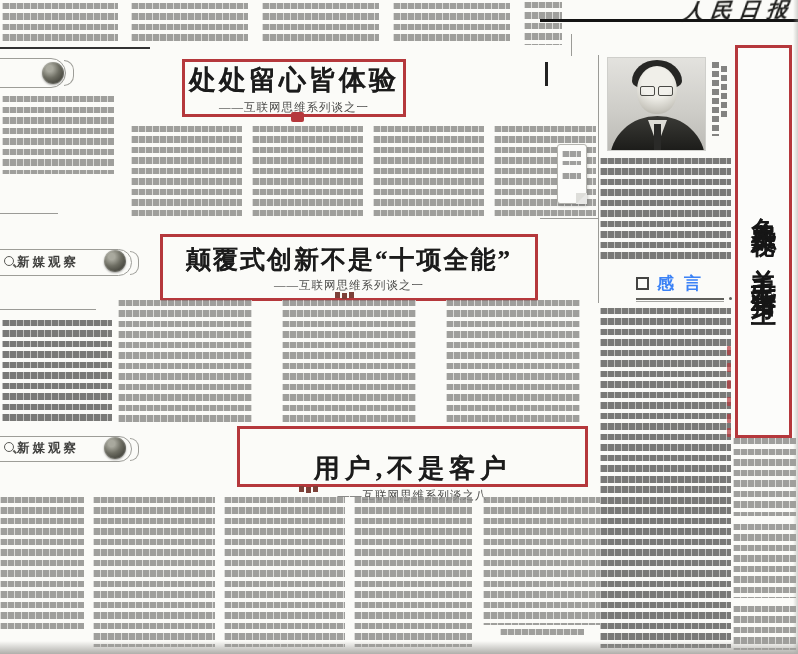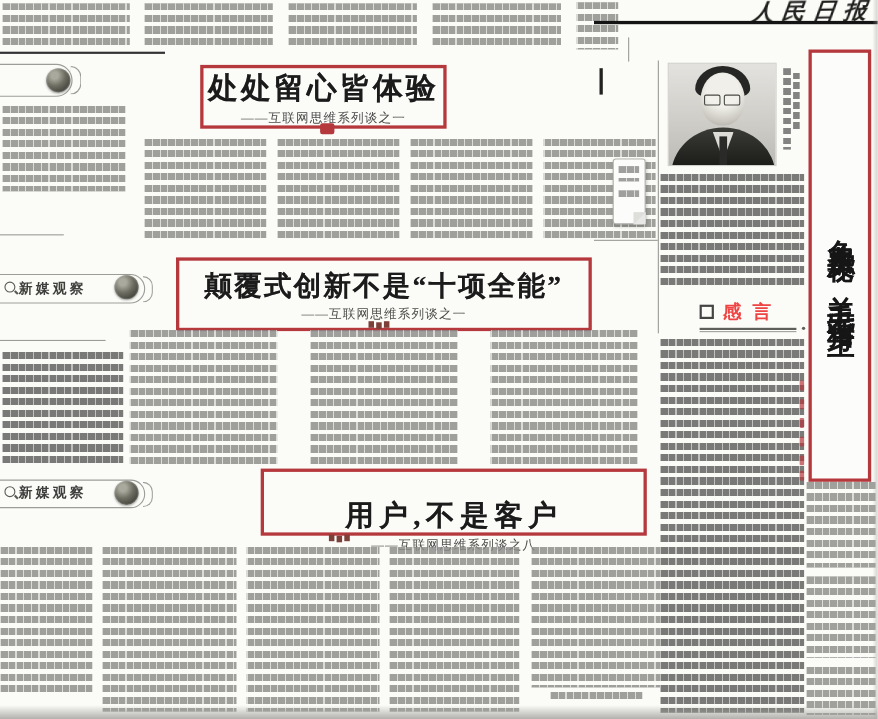--- a/index.html
+++ b/index.html
@@ -109,21 +109,21 @@
     border-radius:50% 50% 0 0/100% 100% 0 0;
     background:linear-gradient(180deg,#3a3a36,#141412);}
   #photo .shirt{position:absolute;left:40px;bottom:0;width:19px;height:30px;
     background:#dddcd6;clip-path:polygon(0 0,100% 0,50% 85%);}
   #photo .tie{position:absolute;left:46px;bottom:0;width:7px;height:26px;background:#2a2a28;}
   
   #ganyan{position:absolute;left:636px;top:272px;width:92px;}
   #ganyan .row{display:flex;align-items:center;gap:8px;}
   #ganyan .sq{width:13px;height:13px;border:2px solid #444442;
     box-shadow:inset 0 0 0 2px #fcfcfa, inset 0 0 0 4px #55555ncolor;box-sizing:border-box;}
-  #ganyan .gt{font-weight:900;font-size:17px;letter-spacing:10px;color:#ef4444;
+  #ganyan .gt{font-weight:900;font-size:17px;letter-spacing:10px;color:#3b82f6;
     filter:blur(.3px);white-space:nowrap;}
   #ganyan .ul{margin-top:3px;width:88px;height:4px;
     background:linear-gradient(180deg,#5e5e5a 0 2px, rgba(0,0,0,0) 2px 3px, rgba(94,94,90,.55) 3px 4px);}
   #ganyan .dot{position:absolute;right:-4px;top:25px;width:3px;height:3px;border-radius:50%;background:#5e5e5a;}
   
   #masthead{
     position:absolute;left:618px;top:-3px;width:177px;height:24px;overflow:hidden;
     text-align:right;font-weight:700;font-style:italic;font-size:21px;
     letter-spacing:7px;color:#1f1f1d;transform:skewX(-8deg) rotate(-1deg);
     filter:blur(.3px);

